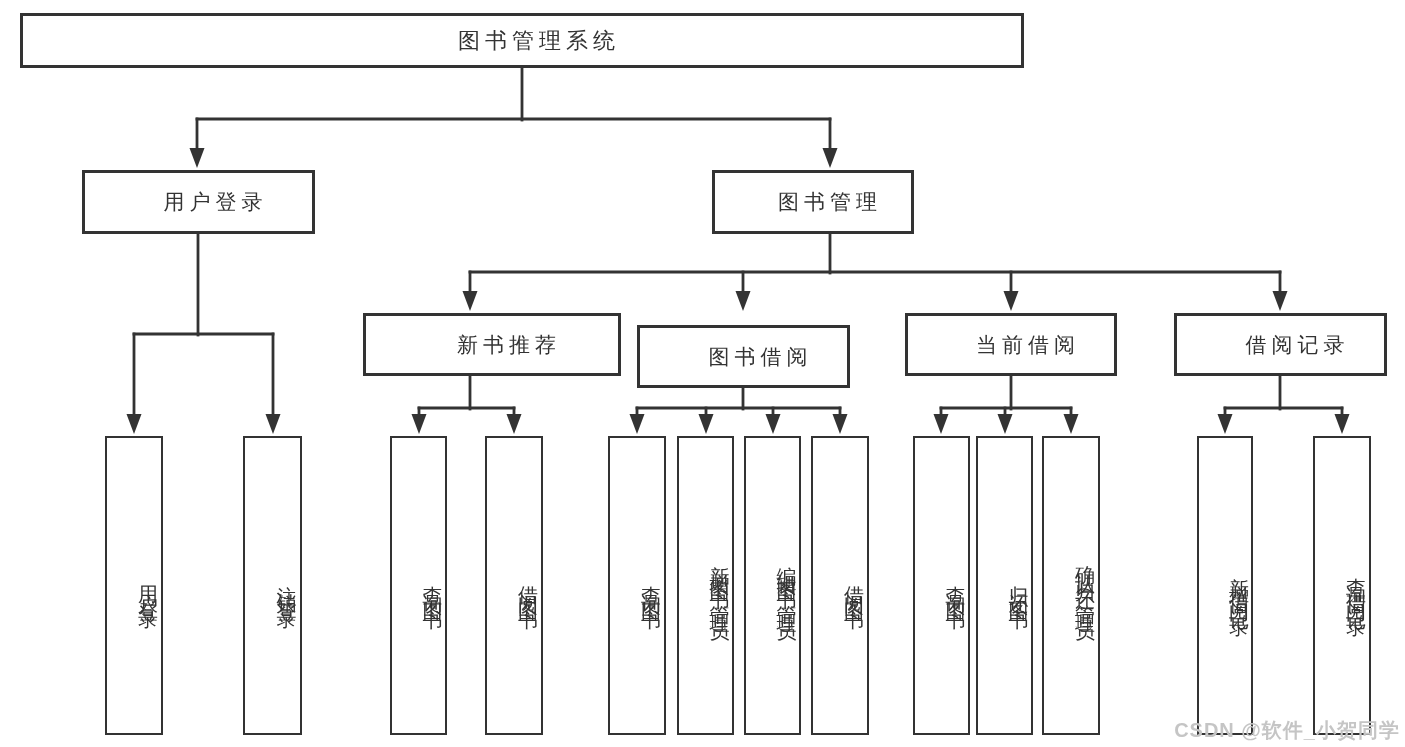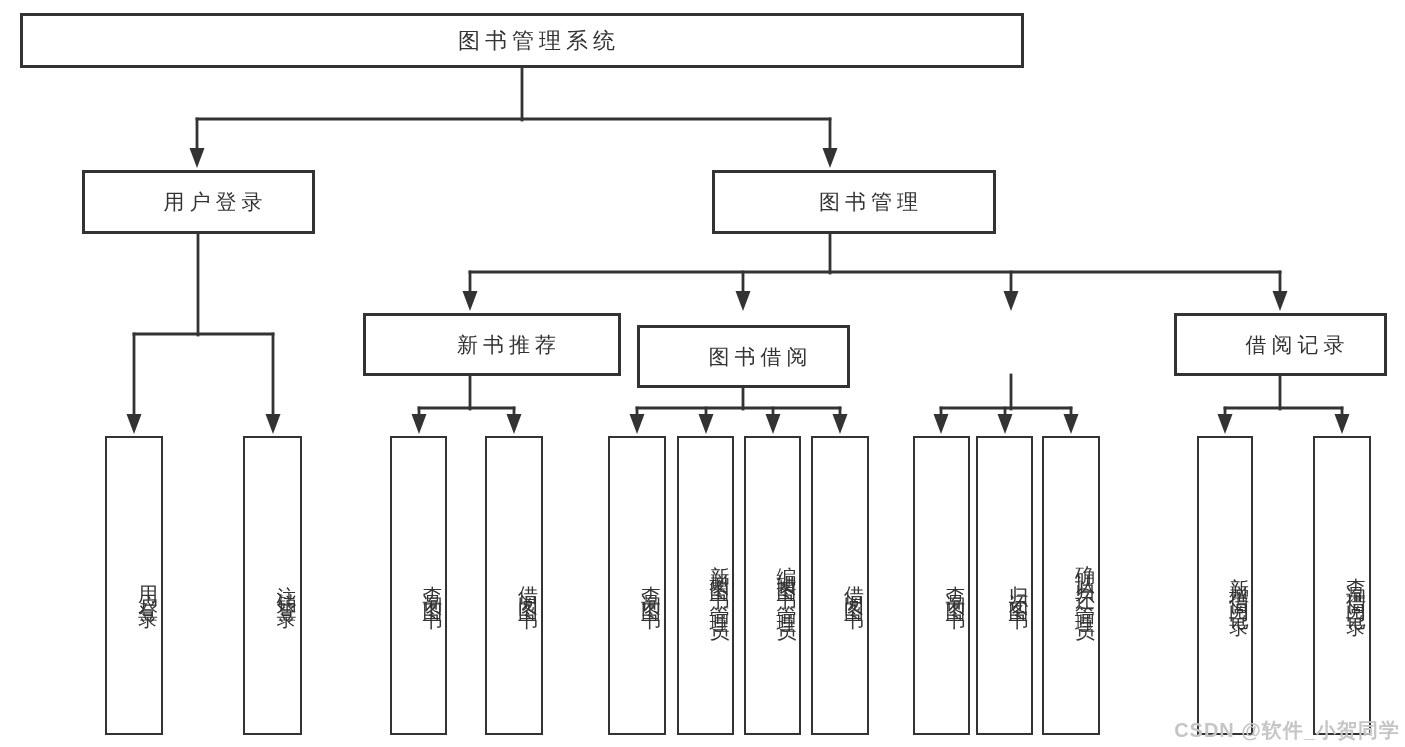--- a/index.html
+++ b/index.html
@@ -106,24 +106,25 @@
       <line x1="1225" y1="408" x2="1342" y2="408" stroke="#333333" stroke-width="2.8" stroke-linecap="square"></line>
       <line x1="1225" y1="408" x2="1225" y2="424" stroke="#333333" stroke-width="2.8" stroke-linecap="square"></line>
       <polygon points="1217.5,414 1232.5,414 1225,434" fill="#333333"></polygon>
       <line x1="1342" y1="408" x2="1342" y2="424" stroke="#333333" stroke-width="2.8" stroke-linecap="square"></line>
       <polygon points="1334.5,414 1349.5,414 1342,434" fill="#333333"></polygon>
     </svg>
 
   <div class="box h-box root-box" style="left:20px; top:13px; width:1004px; height:55px;">图书管理系统</div>
 
   <div class="box h-box" style="left:82px; top:170px; width:233px; height:64px;">用户登录</div>
-  <div class="box h-box" style="left:712px; top:170px; width:284px; height:64px;font-family:Liberation Serif, serif;">图书管理</div>
+  <div class="box h-box" style="left:712px; top:170px; width:202px; height:64px;font-family:Liberation Serif, serif;">图书管理</div>
 
   <div class="box h-box" style="left:363px; top:313px; width:258px; height:63px;">新书推荐</div>
   <div class="box h-box" style="left:637px; top:325px; width:213px; height:63px;text-align:center;">图书借阅</div>
+  <div class="box h-box" style="left:905px; top:313px; width:212px; height:63px;">当前借阅</div>
   <div class="box h-box" style="left:1174px; top:313px; width:213px; height:63px;">借阅记录</div>
 
   <div class="box v-box" style="left:105px; top:436px; width:58px; height:299px;">用户登录</div>
   <div class="box v-box" style="left:243px; top:436px; width:59px; height:299px;">注销登录</div>
 
   <div class="box v-box" style="left:390px; top:436px; width:57px; height:299px;">查询图书</div>
   <div class="box v-box" style="left:485px; top:436px; width:58px; height:299px;">借阅图书</div>
 
   <div class="box v-box" style="left:608px; top:436px; width:58px; height:299px;">查询图书</div>
   <div class="box v-box" style="left:677px; top:436px; width:57px; height:299px;">新增图书（管理员）</div>

